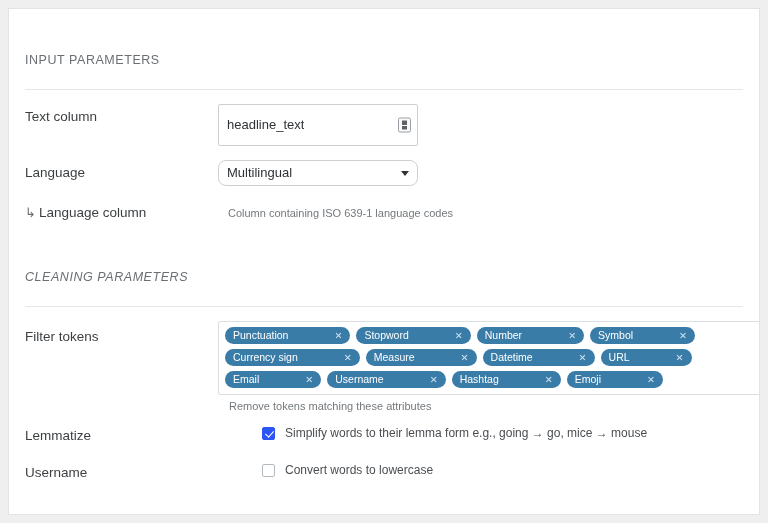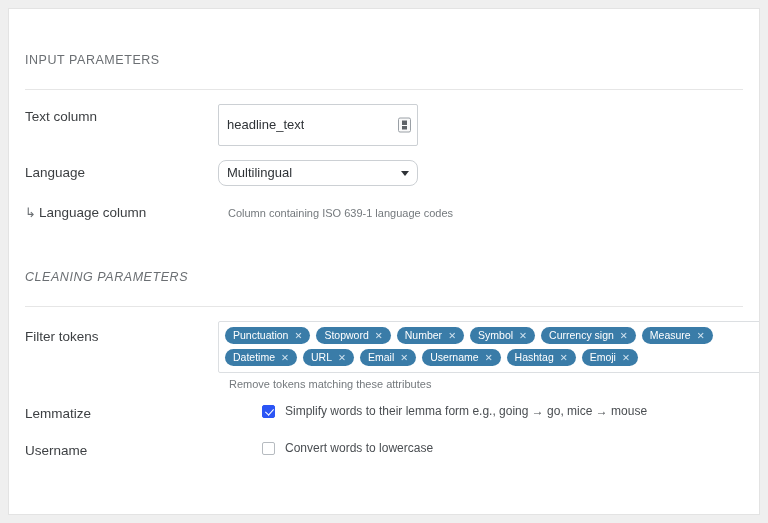--- a/index.html
+++ b/index.html
@@ -163,20 +163,21 @@
     align-items: center;
     height: 17px;
     padding: 0 8px;
     border-radius: 9px;
     background: #3a7ca8;
     color: #ffffff;
     font-size: 10.5px;
     line-height: 17px;
     white-space: nowrap;
     cursor: default;
+    gap: 40px;
   }
   .chip .chip-x {
     margin-left: 6px;
     font-size: 9.5px;
     color: #cfe2ef;
     line-height: 1;
     cursor: pointer;
   }
 
   

